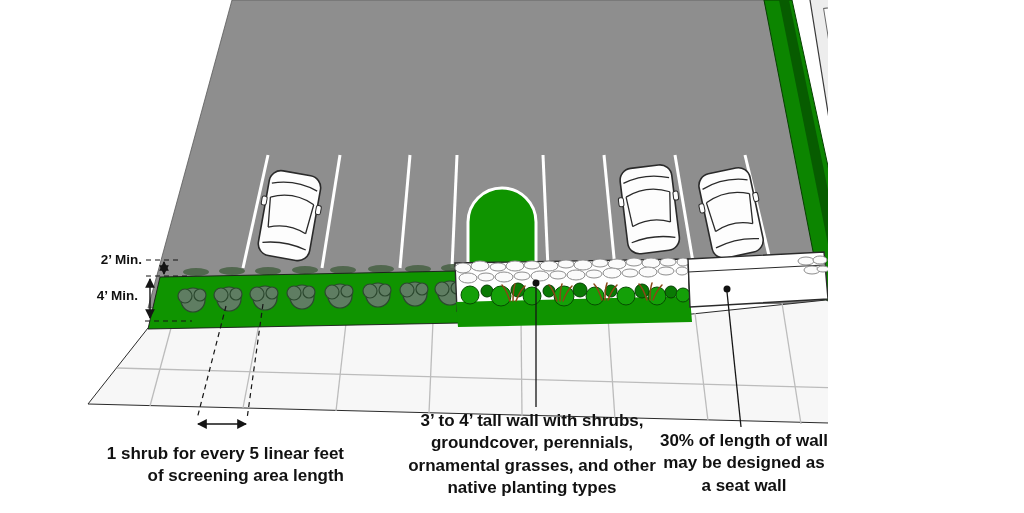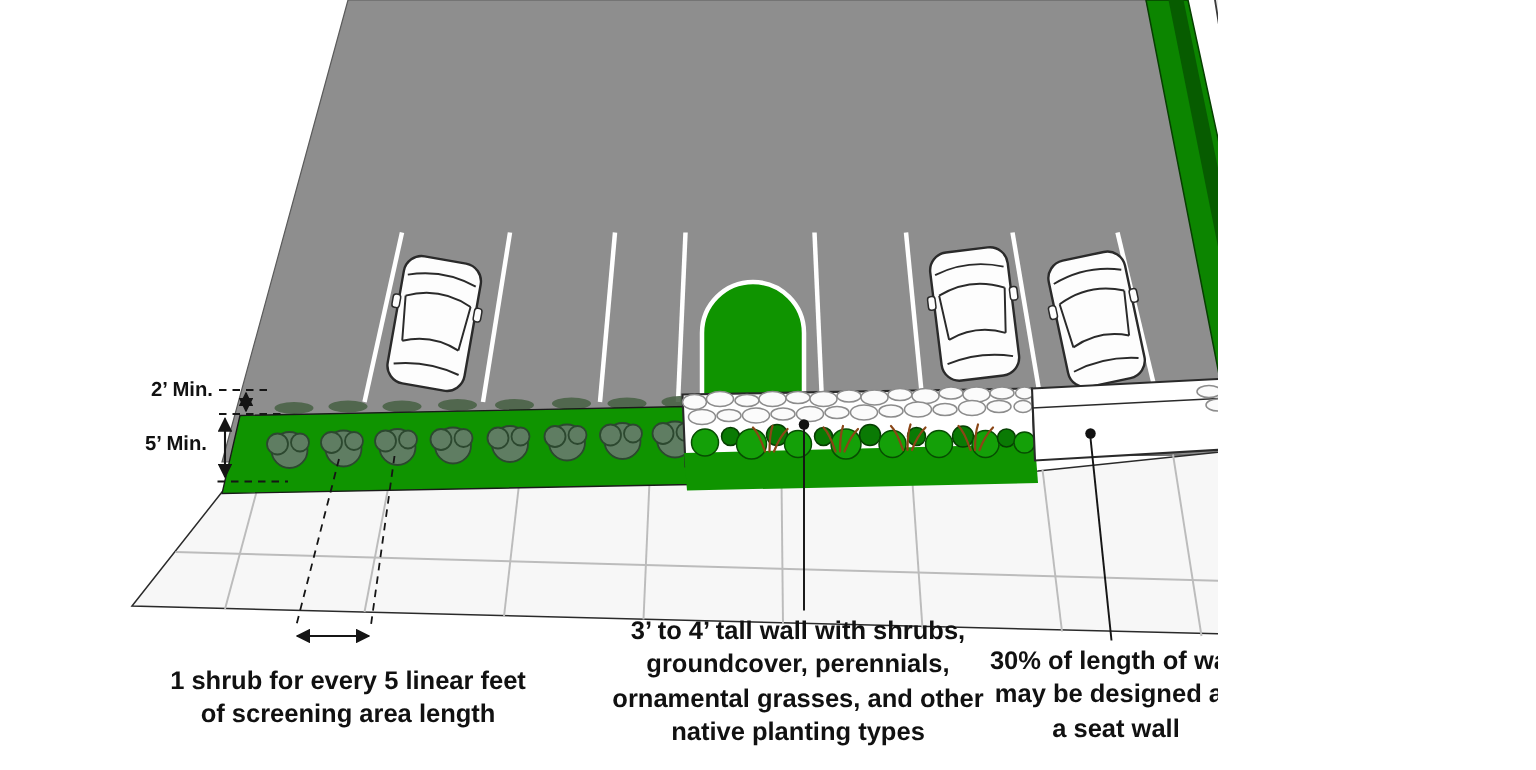--- a/index.html
+++ b/index.html
@@ -1,17 +1,17 @@
 <!DOCTYPE html>
 <html><head>
 <meta charset="utf-8">
 <style>
   html,body{margin:0;padding:0;background:#fff;}
   .stage{position:relative;width:812px;height:513px;background:#fff;overflow:hidden;
-         font-family:"Liberation Sans",sans-serif;}
+         font-family:"Liberation Sans",sans-serif;padding-left:16px;}
   .stage svg{position:absolute;left:0;top:0;}
   .label{position:absolute;color:#111;white-space:pre-line;
          font-family:"Liberation Sans",sans-serif;font-weight:600;}
   .dimlab{font-size:13.5px;text-align:right;}
   .note{font-size:17px;text-align:center;line-height:1.32;}
   .stall{stroke:#ffffff;stroke-width:3;}
   .stone{fill:#fbfbfb;stroke:#8c8c8c;stroke-width:1;}
   .win{fill:#fdfdfd;stroke:#6a6a6a;stroke-width:1;}
   .joint{stroke:#bcbcbc;stroke-width:1.3;fill:none;}
   .dash{stroke:#151515;stroke-width:1.2;fill:none;stroke-dasharray:5 4;}
@@ -236,23 +236,23 @@
     <line class="dim" x1="198" y1="424" x2="246" y2="424" marker-start="url(#arrow)" marker-end="url(#arrow)"></line>
     <circle cx="536" cy="283" r="3.5" fill="#111"></circle>
     <line class="leader" x1="536" y1="286" x2="536" y2="407"></line>
     <circle cx="727" cy="289" r="3.5" fill="#111"></circle>
     <line class="leader" x1="727" y1="292" x2="741" y2="427"></line>
   </g>
 </svg>
 
 <div class="label dimlab" style="left:76px;top:252px;width:66px;">2’ Min.</div>
 
-<div class="label dimlab" style="left:72px;top:288px;width:66px;">5’ Min.</div>
-
-<div class="label note" style="left:98px;top:443px;width:268px;">1 shrub for every 5 linear feet
+<div class="label dimlab" style="left:72px;top:288px;width:66px;">4’ Min.</div>
+
+<div class="label note" style="left:76px;top:443px;width:268px;text-align:right;">1 shrub for every 5 linear feet
 of screening area length</div>
 
 <div class="label note" style="left:399px;top:410px;width:266px;">3’ to 4’ tall wall with shrubs,
 groundcover, perennials,
 ornamental grasses, and other
 native planting types</div>
 
 <div class="label note" style="left:629px;top:430px;width:230px;">30% of length of wall
 may be designed as
 a seat wall</div>

